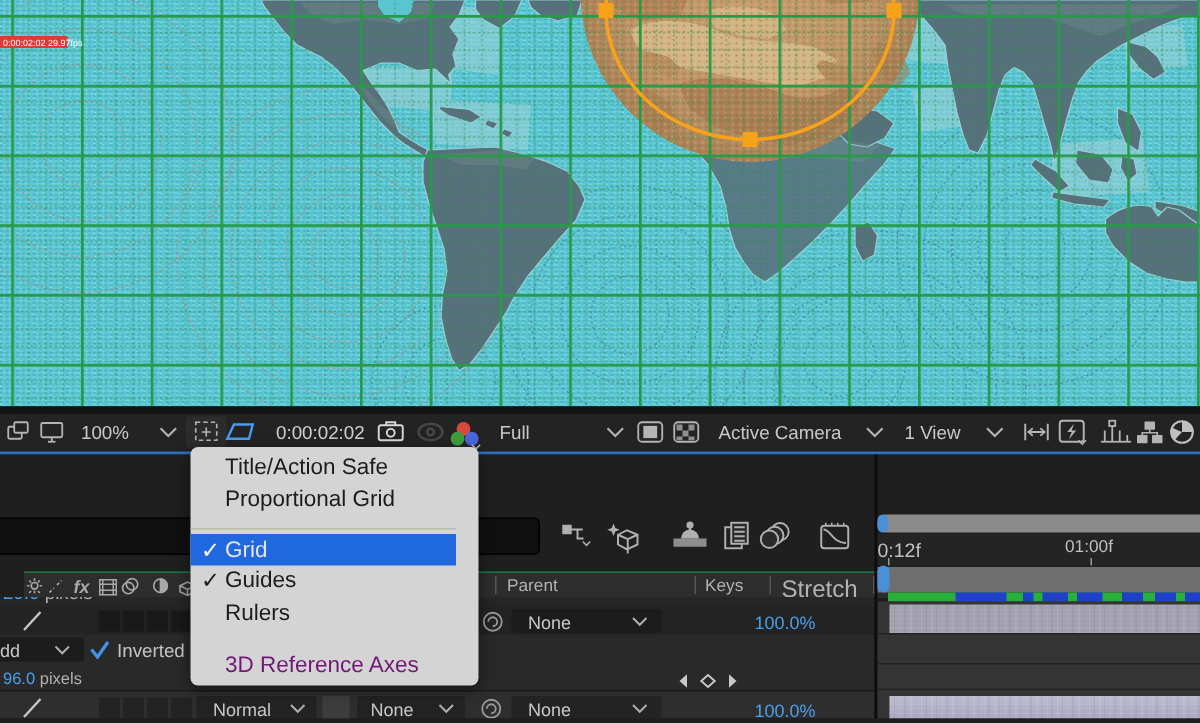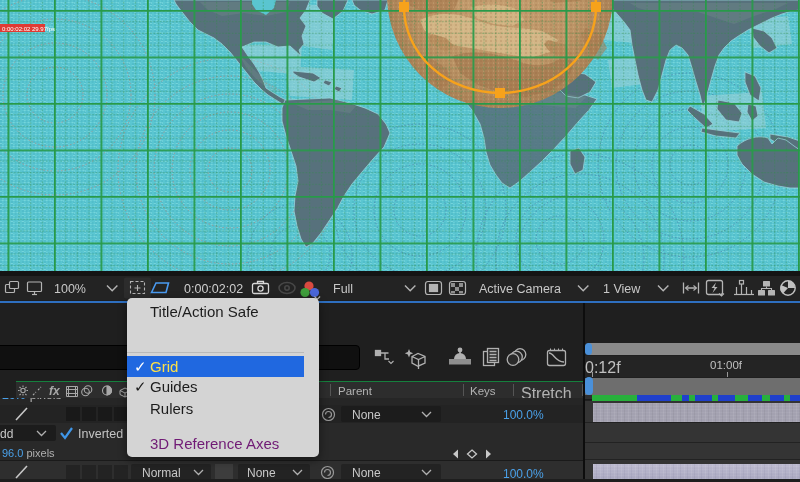--- a/index.html
+++ b/index.html
@@ -351,21 +351,21 @@
             <path d="M1,1 l4.5,4.5 4.5,-4.5" stroke="#b0b0b0" stroke-width="1.3" fill="none"></path>
           </svg>
     </div>
     <span class="abs" style="left:503px;top:6px;font-size:12px;color:#4aa0e8;">100.0%</span>
   </div>
 
   <div class="abs" style="left:583px;top:0;width:2px;height:179px;background:#0d0d0d;"></div>
   <div class="abs" style="left:585px;top:40px;width:215px;height:12px;background:#8a8a8a;border-radius:5px 0 0 5px;"></div>
   <div class="abs" style="left:585px;top:40px;width:7px;height:12px;background:#4a90d9;border-radius:4px;"></div>
   <div class="abs" style="left:585px;top:53px;width:215px;height:21px;background:#242424;">
-    <span class="abs" style="left:0px;top:3px;font-size:16px;color:#c0c0c0;">0:12f</span>
+    <span class="abs" style="left:0px;top:3px;font-size:13px;color:#c0c0c0;">0:12f</span>
     <span class="abs" style="left:125px;top:3px;font-size:11.5px;color:#c0c0c0;">01:00f</span>
     <div class="abs" style="left:7px;top:16px;width:1px;height:5px;background:#999;"></div>
     <div class="abs" style="left:142px;top:16px;width:1px;height:5px;background:#999;"></div>
   </div>
   <div class="abs" style="left:585px;top:75px;width:215px;height:17px;background:#6e6e6e;">
   </div>
   <div class="abs" style="left:585px;top:74px;width:8px;height:18px;background:#4a90d9;border-radius:4px;"></div>
   <div class="abs" style="left:592px;top:92px;width:208px;height:6px;background:#28b03c;"></div>
   <div class="abs" style="left:637px;top:92px;width:34px;height:6px;background:#2040cc;"></div>
   <div class="abs" style="left:682px;top:92px;width:7px;height:6px;background:#2040cc;"></div>
@@ -381,24 +381,25 @@
   <div class="abs" style="left:585px;top:119px;width:215px;height:1px;background:#222;"></div>
   <div class="abs" style="left:585px;top:139px;width:215px;height:1px;background:#222;"></div>
   <div class="abs" style="left:585px;top:156px;width:215px;height:1px;background:#222;"></div>
   <div class="abs" style="left:593px;top:161px;width:207px;height:18px;background:linear-gradient(#bcbacf,#a7a5be);">
     <div class="abs" style="left:0;top:0;width:207px;height:18px;background:repeating-linear-gradient(90deg,rgba(255,255,255,0.09) 0 1px,transparent 1px 3px,rgba(40,40,80,0.06) 3px 4px,transparent 4px 7px),repeating-linear-gradient(0deg,rgba(255,255,255,0.05) 0 1px,transparent 1px 3px);"></div>
   </div>
 </div>
 
 <div class="abs" style="left:127px;top:298px;width:177px;height:159px;background:#d4d4d4;border-radius:5px;box-shadow:0 3px 10px rgba(0,0,0,0.45);font-size:15px;color:#1c1c1c;padding-left:15px;">
   <div class="abs" style="left:23px;top:5px;">Title/Action Safe</div>
+  <div class="abs" style="left:23px;top:26px;">Proportional Grid</div>
   <div class="abs" style="left:0;top:53.5px;width:177px;height:1px;background:#b9b9b9;"></div>
   <div class="abs" style="left:0;top:58px;width:177px;height:21px;background:#2068e0;">
     <span class="abs" style="left:7px;top:2px;color:#fff;font-size:15px;">✓</span>
-    <span class="abs" style="left:23px;top:2px;color:#fde047;">Grid</span>
+    <span class="abs" style="left:23px;top:2px;color:#e5e5e5;">Grid</span>
   </div>
   <div class="abs" style="left:7px;top:80px;">✓</div>
   <div class="abs" style="left:23px;top:80px;">Guides</div>
   <div class="abs" style="left:23px;top:102px;">Rulers</div>
   <div class="abs" style="left:23px;top:137px;color:#701a75;">3D Reference Axes</div>
 </div>
 
 </div>
 
 </body></html>

